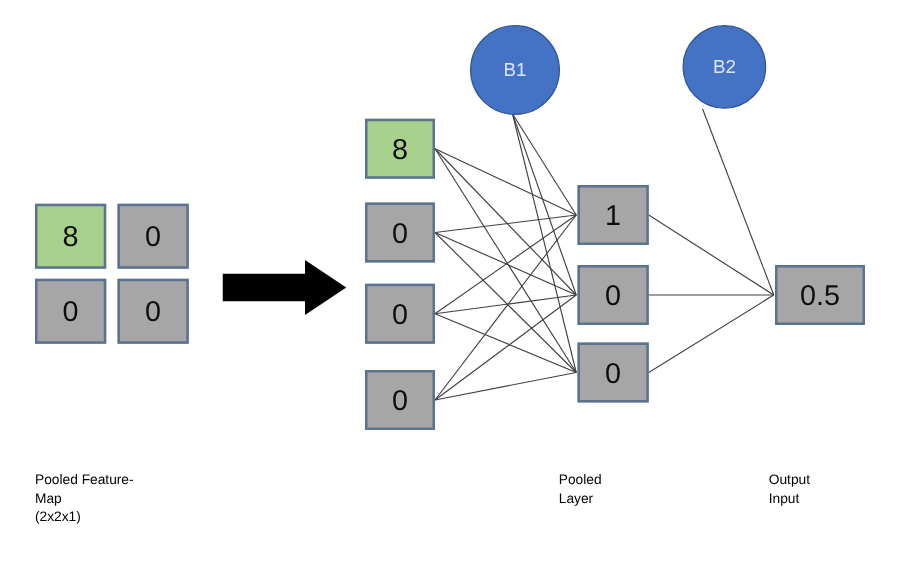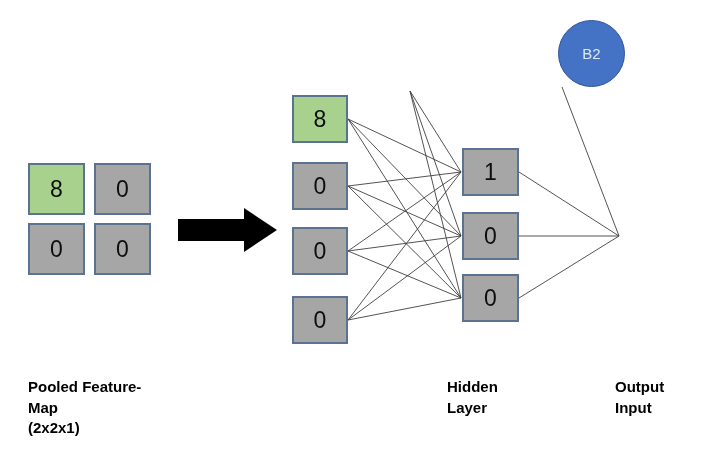--- a/index.html
+++ b/index.html
@@ -49,22 +49,22 @@
     display: flex;
     align-items: center;
     justify-content: center;
     color: #dce6f5;
     font-size: 15px;
     font-family: "Liberation Sans", sans-serif;
     z-index: 4;
   }
   .caption {
     position: absolute;
-    font-size: 15px;
-    font-weight: bold;
+    font-size: 11px;
+    font-weight: normal;
     color: #000000;
     line-height: 1.38;
     white-space: pre-line;
     font-family: "Liberation Sans", sans-serif;
     z-index: 3;
   }
   .big-arrow {
     position: absolute;
     z-index: 3;
   }
@@ -116,24 +116,26 @@
 
   <div class="cell green" style="left:292px; top:95px; width:56px; height:48px;">8</div>
   <div class="cell gray" style="left:292px; top:162px; width:56px; height:48px;">0</div>
   <div class="cell gray" style="left:292px; top:227px; width:56px; height:48px;">0</div>
   <div class="cell gray" style="left:292px; top:296px; width:56px; height:48px;">0</div>
 
   <div class="cell gray" style="left:462px; top:148px; width:57px; height:48px;">1</div>
   <div class="cell gray" style="left:462px; top:212px; width:57px; height:48px;">0</div>
   <div class="cell gray" style="left:462px; top:274px; width:57px; height:48px;">0</div>
 
+  <div class="cell gray" style="left:620px; top:212px; width:72px; height:48px;">0.5</div>
 
-  <div class="bias" style="left:558px; top:20px; width:67px; height:67px;">B2</div>
+  <div class="bias" style="left:376px; top:20px; width:72px; height:72px;">B1</div>
+  <div class="bias" style="left:546px; top:20px; width:67px; height:67px;">B2</div>
 
   <div class="caption" style="left:28px; top:377px;">Pooled Feature-
 Map
 (2x2x1)</div>
-  <div class="caption" style="left:447px; top:377px;">Hidden
+  <div class="caption" style="left:447px; top:377px;">Pooled
 Layer</div>
   <div class="caption" style="left:615px; top:377px;">Output
 Input</div>
 
 </div>
 
 </body></html>

